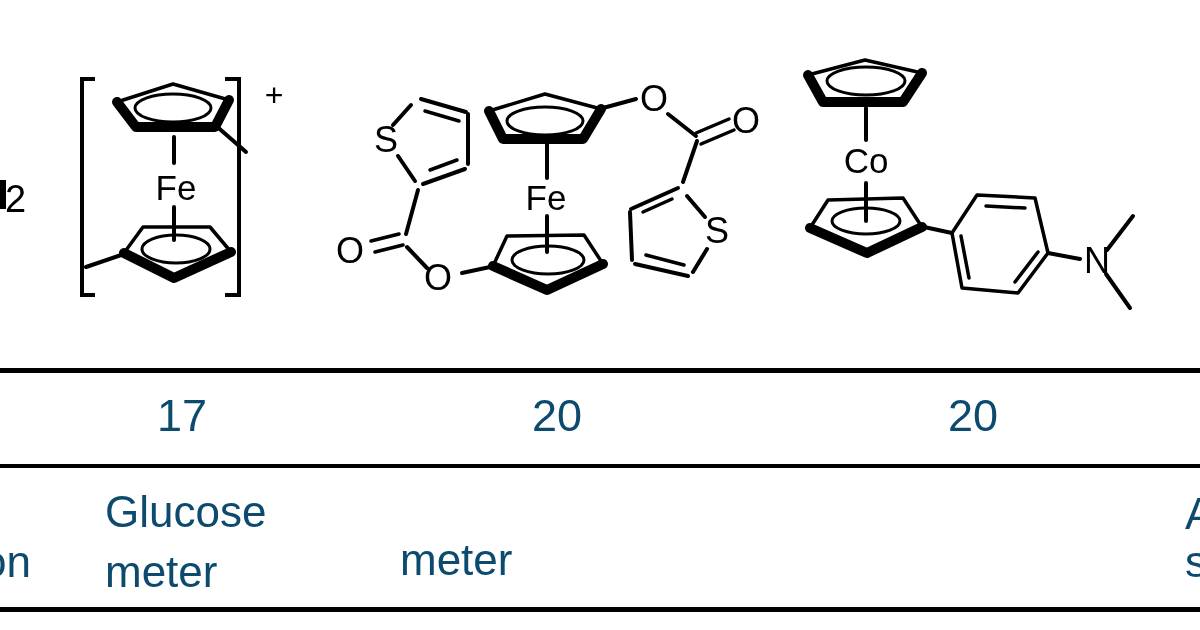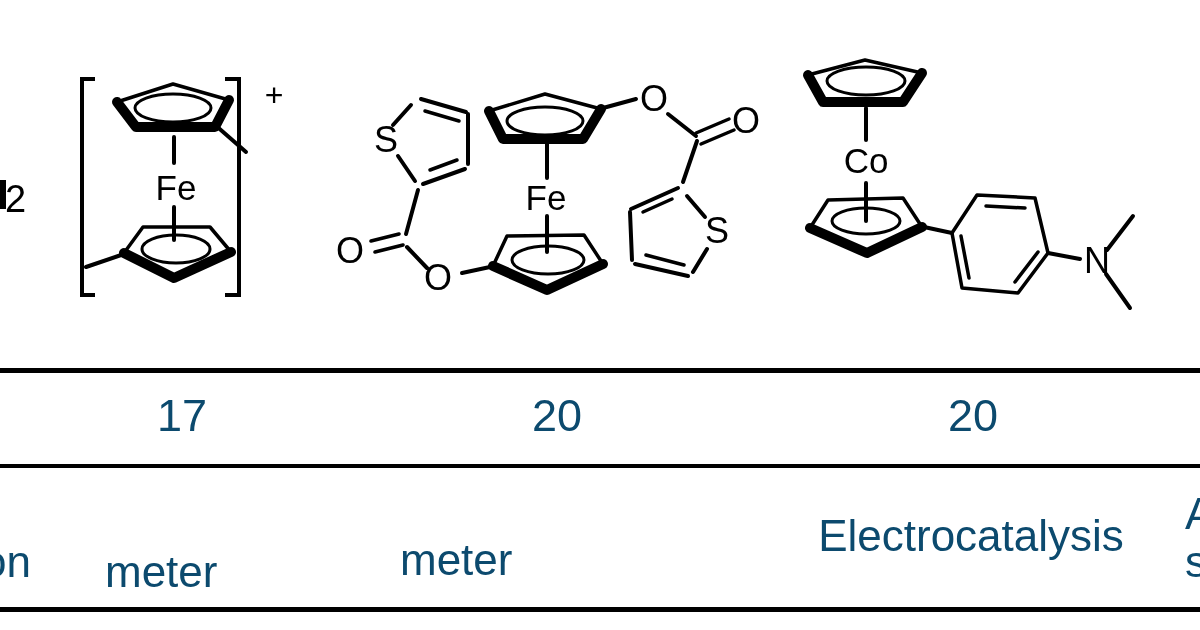--- a/index.html
+++ b/index.html
@@ -160,22 +160,22 @@
   <div class="rule" id="rule-top"></div>
   <div class="rule" id="rule-mid"></div>
   <div class="rule" id="rule-bottom"></div>
 
   <div class="txt num" style="left:182px;top:393px">17</div>
   <div class="txt num" style="left:557px;top:393px">20</div>
   <div class="txt num" style="left:973px;top:393px">20</div>
 
   <div class="txt app" style="left:-18px;top:540px">on</div>
 
+  <div class="txt app" style="left:105px;top:490px">Glucose</div>
   <div class="txt app" style="left:105px;top:550px">meter</div>
 
   <div class="txt app" style="left:400px;top:538px">meter</div>
 
-  <div class="txt app centered" style="left:971px;top:514px">Electrocatalysis</div>
 
   <div class="txt app" style="left:1185px;top:492px">A</div>
   <div class="txt app" style="left:1185px;top:540px">s</div>
 
 </div>
 
 </body></html>

